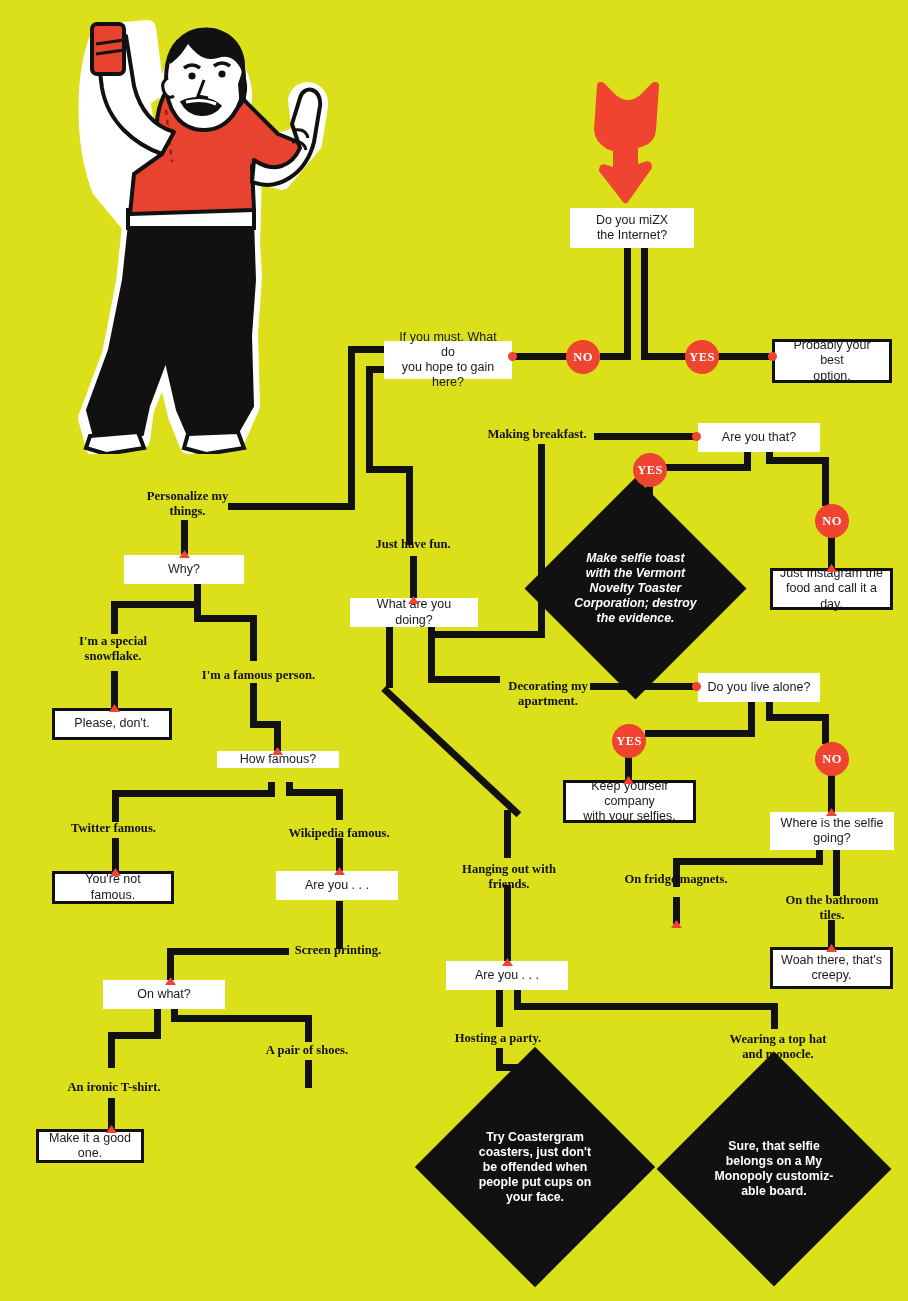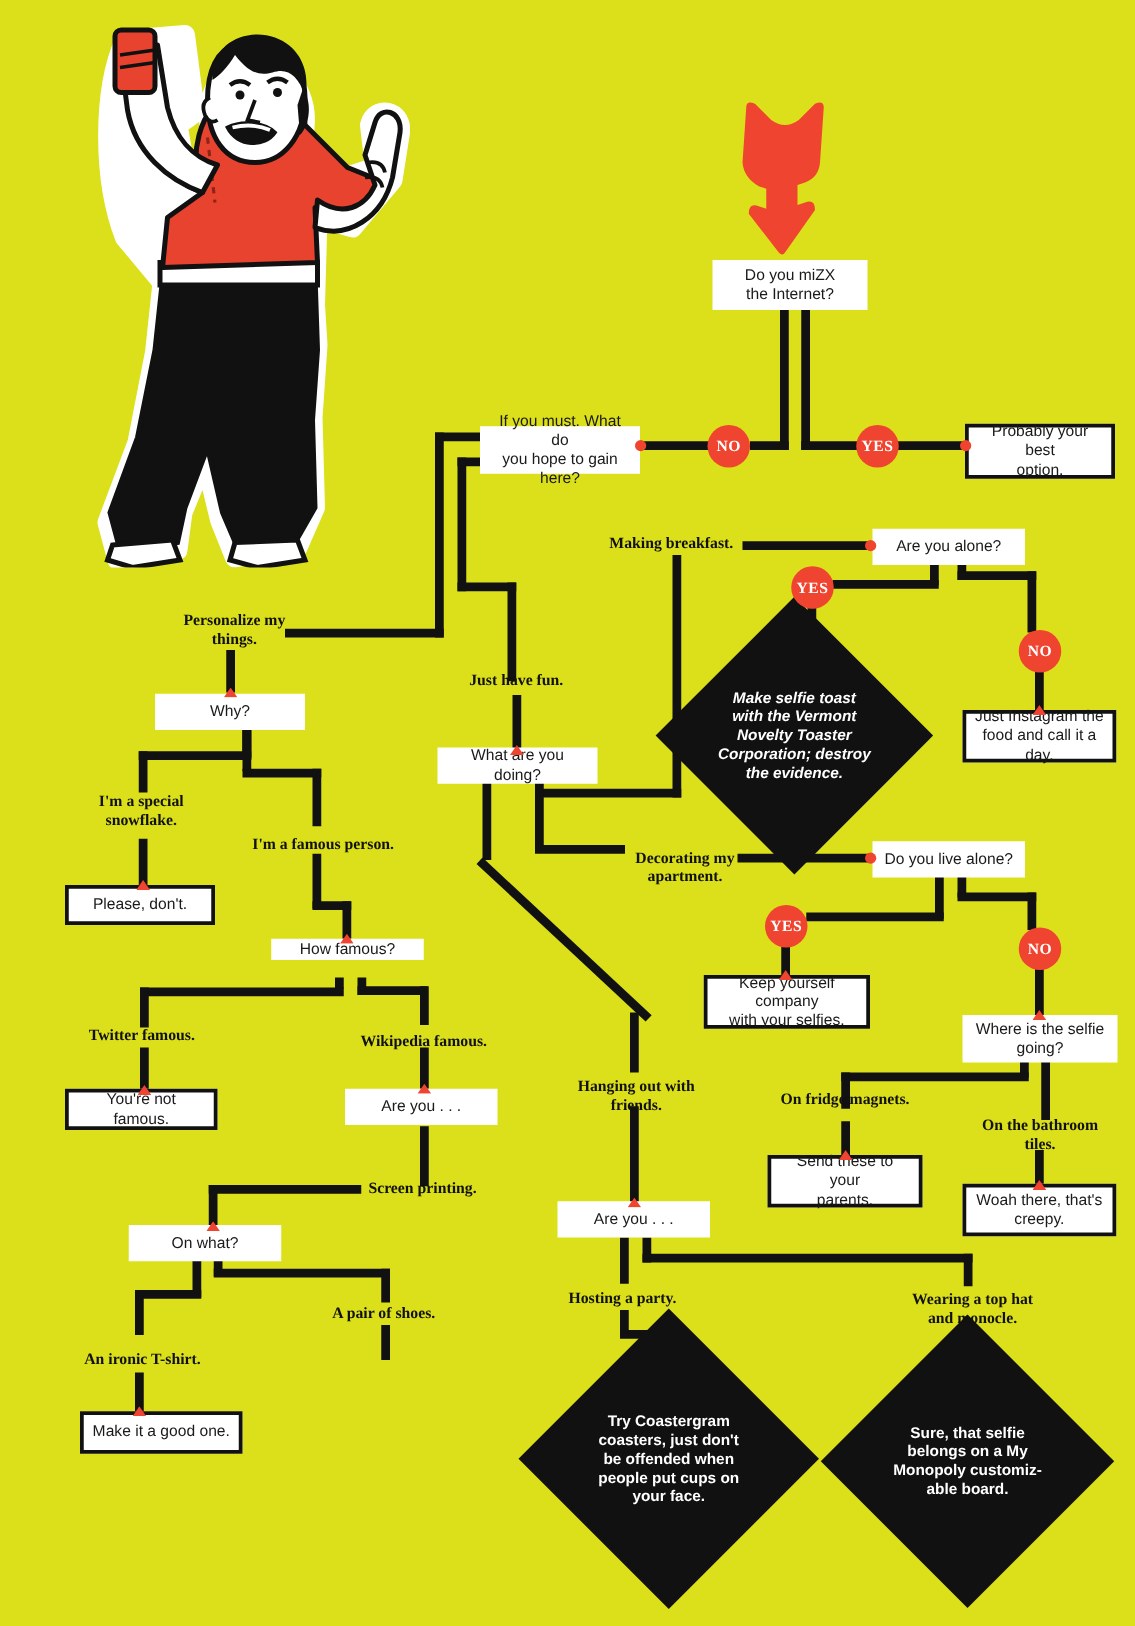--- a/index.html
+++ b/index.html
@@ -370,21 +370,21 @@
   <div class="pill" style="left:815px;top:504px;">NO</div>
   <div class="pill" style="left:612px;top:724px;">YES</div>
   <div class="pill" style="left:815px;top:742px;">NO</div>
 
   <div class="qbox" style="left:570px;top:208px;width:124px;height:40px;white-space:pre-line;">Do you miZX
 the Internet?</div>
 
   <div class="qbox" style="left:384px;top:341px;width:128px;height:38px;white-space:pre-line;">If you must. What do
 you hope to gain here?</div>
 
-  <div class="qbox" style="left:698px;top:423px;width:122px;height:29px;white-space:pre-line;">Are you alone?</div>
+  <div class="qbox" style="left:698px;top:423px;width:122px;height:29px;white-space:pre-line;">Are you that?</div>
 
   <div class="qbox" style="left:124px;top:555px;width:120px;height:29px;white-space:pre-line;">Why?</div>
 
   <div class="qbox" style="left:350px;top:598px;width:128px;height:29px;white-space:pre-line;">What are you doing?</div>
 
   <div class="qbox" style="left:698px;top:673px;width:122px;height:29px;white-space:pre-line;">Do you live alone?</div>
 
   <div class="qbox" style="left:217px;top:751px;width:122px;height:17px;white-space:pre-line;">How famous?</div>
 
   <div class="qbox" style="left:770px;top:812px;width:124px;height:38px;white-space:pre-line;">Where is the selfie
@@ -402,27 +402,25 @@
   <div class="tbox" style="left:772px;top:339px;width:120px;height:44px;white-space:pre-line;">Probably your best
 option.</div>
 
   <div class="tbox" style="left:52px;top:708px;width:120px;height:32px;white-space:pre-line;text-align:center;">Please, don't.</div>
 
   <div class="tbox" style="left:563px;top:780px;width:133px;height:43px;white-space:pre-line;">Keep yourself company
 with your selfies.</div>
 
   <div class="tbox" style="left:52px;top:871px;width:122px;height:33px;white-space:pre-line;">You're not famous.</div>
 
-  <div class="tbox" style="left:614px;top:924px;width:124px;height:42px;white-space:pre-line;">Send these to your
-parents.</div>
 
   <div class="tbox" style="left:770px;top:947px;width:123px;height:42px;white-space:pre-line;">Woah there, that's
 creepy.</div>
 
-  <div class="tbox" style="left:64px;top:1129px;width:130px;height:34px;white-space:pre-line;">Make it a good one.</div>
+  <div class="tbox" style="left:36px;top:1129px;width:108px;height:34px;white-space:pre-line;">Make it a good one.</div>
 
   <div class="lbl" style="left:478px;top:427px;width:118px;">Making breakfast.</div>
 
   <div class="lbl" style="left:124px;top:489px;width:127px;">Personalize my
 things.</div>
 
   <div class="lbl" style="left:355px;top:537px;width:116px;">Just have fun.</div>
 
   <div class="lbl" style="left:52px;top:634px;width:122px;">I'm a special
 snowflake.</div>

